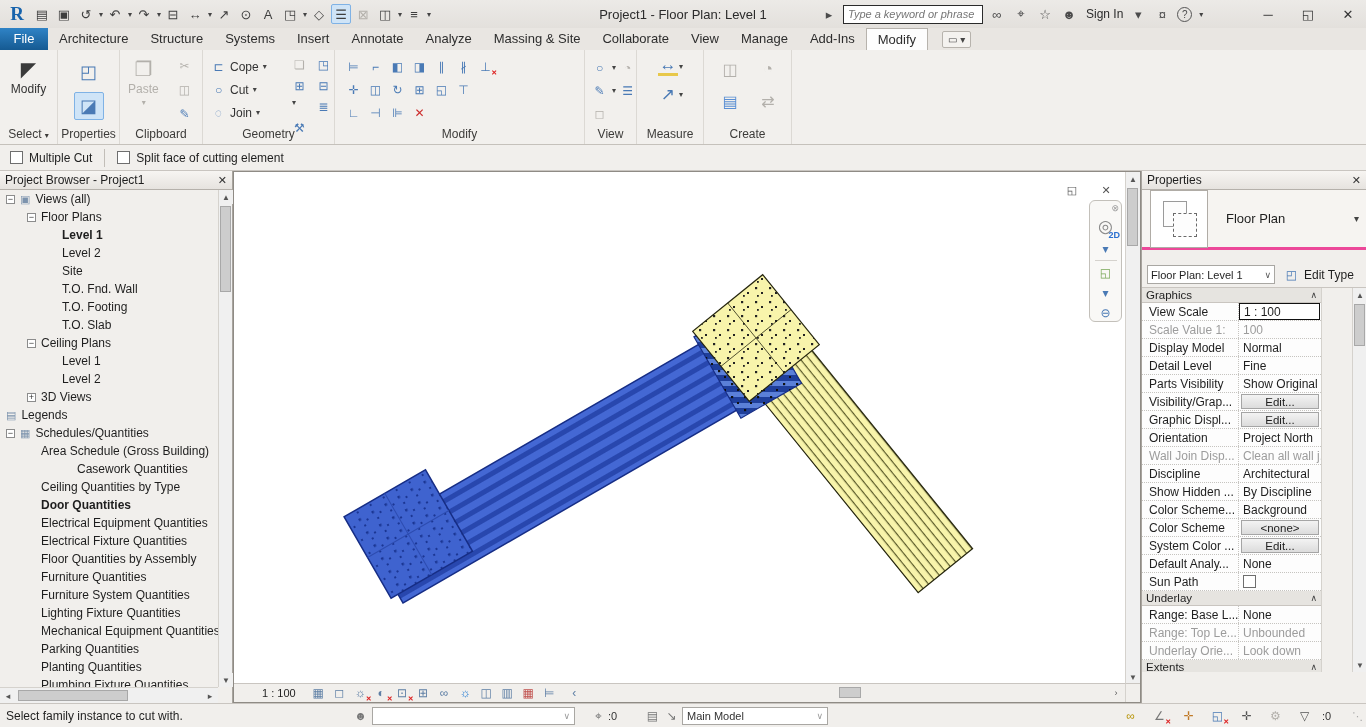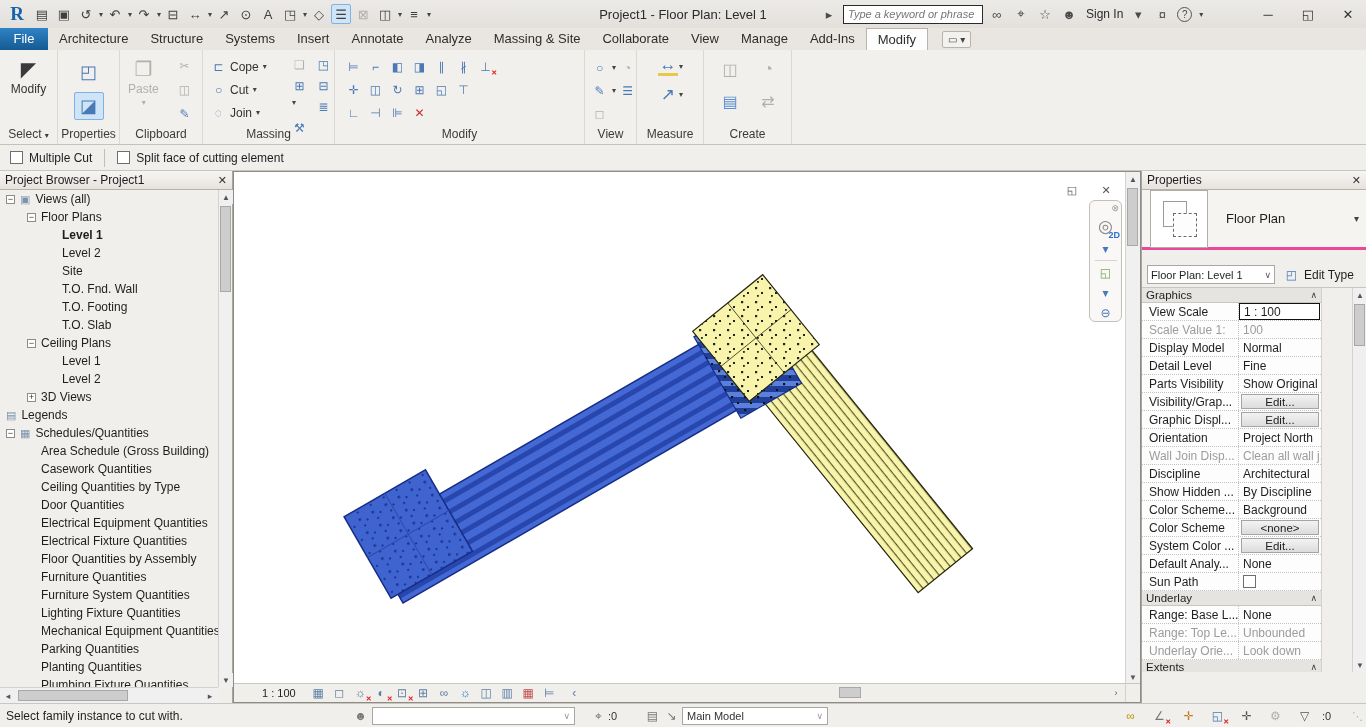--- a/index.html
+++ b/index.html
@@ -231,21 +231,21 @@
       </div>
     <div id="georight" style="position:absolute;left:88px;top:6px;display:grid;grid-template-columns:20px 20px;gap:4px">
         <span class="icn icn16 dis">❏</span>
         <span class="icn icn16">◳</span>
         <span class="icn icn16">⊞</span>
         <span class="icn icn16">⊟</span>
         <span class="caret">▾</span>
         <span class="icn icn16">≣</span>
         <span class="icn icn16">⚒</span>
       </div>
-    <div class="plabel">Massing</div>
+    <div class="plabel">Geometry</div>
   </div>
   <div class="rpanel mgrid" style="left:335px;width:250px">
     <div id="modgrid" style="position:absolute;left:10px;top:5px">
         <div class="grow">
           <span class="icn icn16">⊨</span>
           <span class="icn icn16">⌐</span>
           <span class="icn icn16">◧</span>
           <span class="icn icn16">◨</span>
           <span class="icn icn16">∥</span>
           <span class="icn icn16">∦</span>
@@ -379,29 +379,29 @@
       </div>
       <div class="trow" style="padding-left: 6px;">
         <span class="toggle">−</span>
         <span class="ticn">▦</span>
         <span>Schedules/Quantities</span>
       </div>
       <div class="trow" style="padding-left: 27px;">
         <span class="tspace"></span>
         <span>Area Schedule (Gross Building)</span>
       </div>
-      <div class="trow" style="padding-left: 27px;">
+      <div class="trow" style="padding-left: 27px; margin-left: 36px;">
         <span class="tspace"></span>
         <span>Casework Quantities</span>
       </div>
       <div class="trow" style="padding-left: 27px;">
         <span class="tspace"></span>
         <span>Ceiling Quantities by Type</span>
       </div>
-      <div class="trow" style="padding-left: 27px;">
+      <div class="trow" style="padding-left: 27px; font-weight: bold;">
         <span class="tspace"></span>
         <span>Door Quantities</span>
       </div>
       <div class="trow" style="padding-left: 27px;">
         <span class="tspace"></span>
         <span>Electrical Equipment Quantities</span>
       </div>
       <div class="trow" style="padding-left: 27px;">
         <span class="tspace"></span>
         <span>Electrical Fixture Quantities</span>

